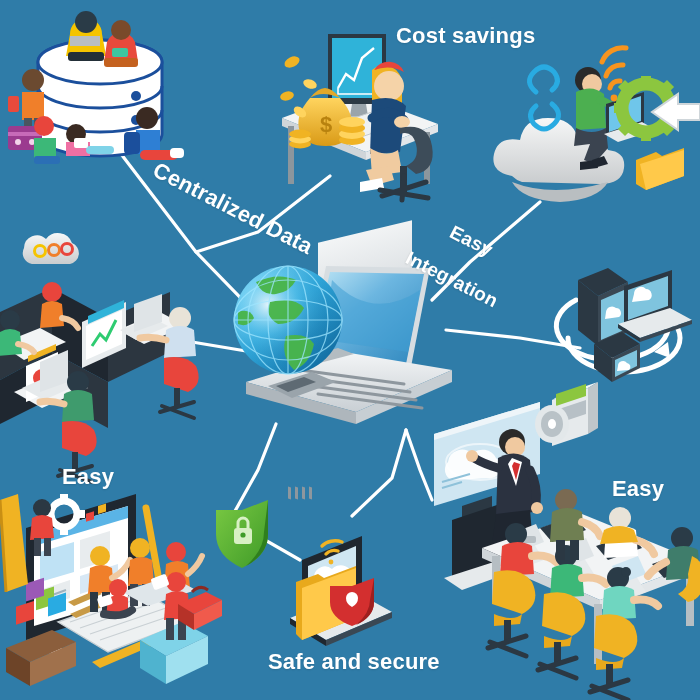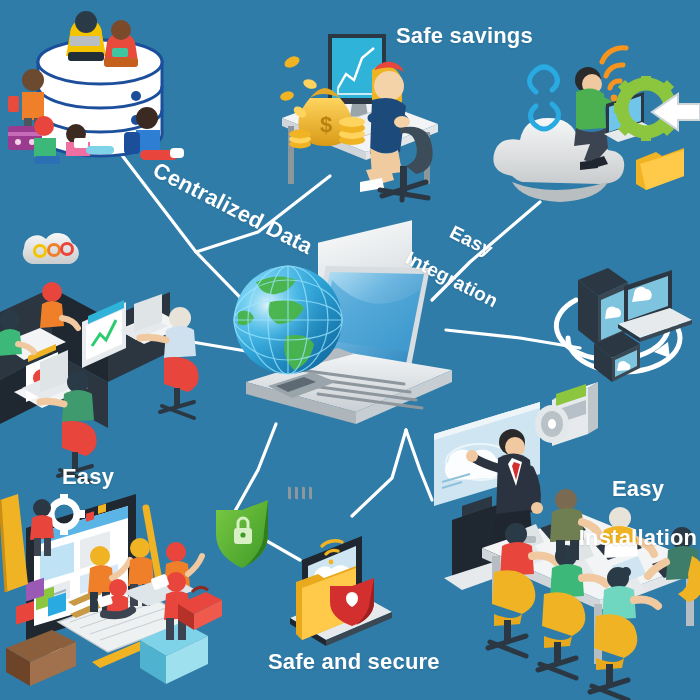--- a/index.html
+++ b/index.html
@@ -686,31 +686,30 @@
           <ellipse cx="288" cy="320" rx="40" ry="54"></ellipse>
           <line x1="234" y1="320" x2="342" y2="320"></line>
           <line x1="288" y1="266" x2="288" y2="374"></line>
         </g>
       </g>
     </g>
   </svg>
 
   <div class="lbl" id="lbl-centralized">Centralized Data</div>
 
-  <div class="lbl" id="lbl-cost">Safe savings</div>
+  <div class="lbl" id="lbl-cost">Cost savings</div>
 
   <div class="lbl c" id="lbl-integration">
     <div>Easy</div>
     <div>Integration</div>
   </div>
 
   <div class="lbl c" id="lbl-custom">
     <div>Easy</div>
   </div>
 
   <div class="lbl c" id="lbl-install">
     <div>Easy</div>
-    <div>Installation</div>
   </div>
 
   <div class="lbl" id="lbl-safe">Safe and secure</div>
 
 </div>
 
 </body></html>

